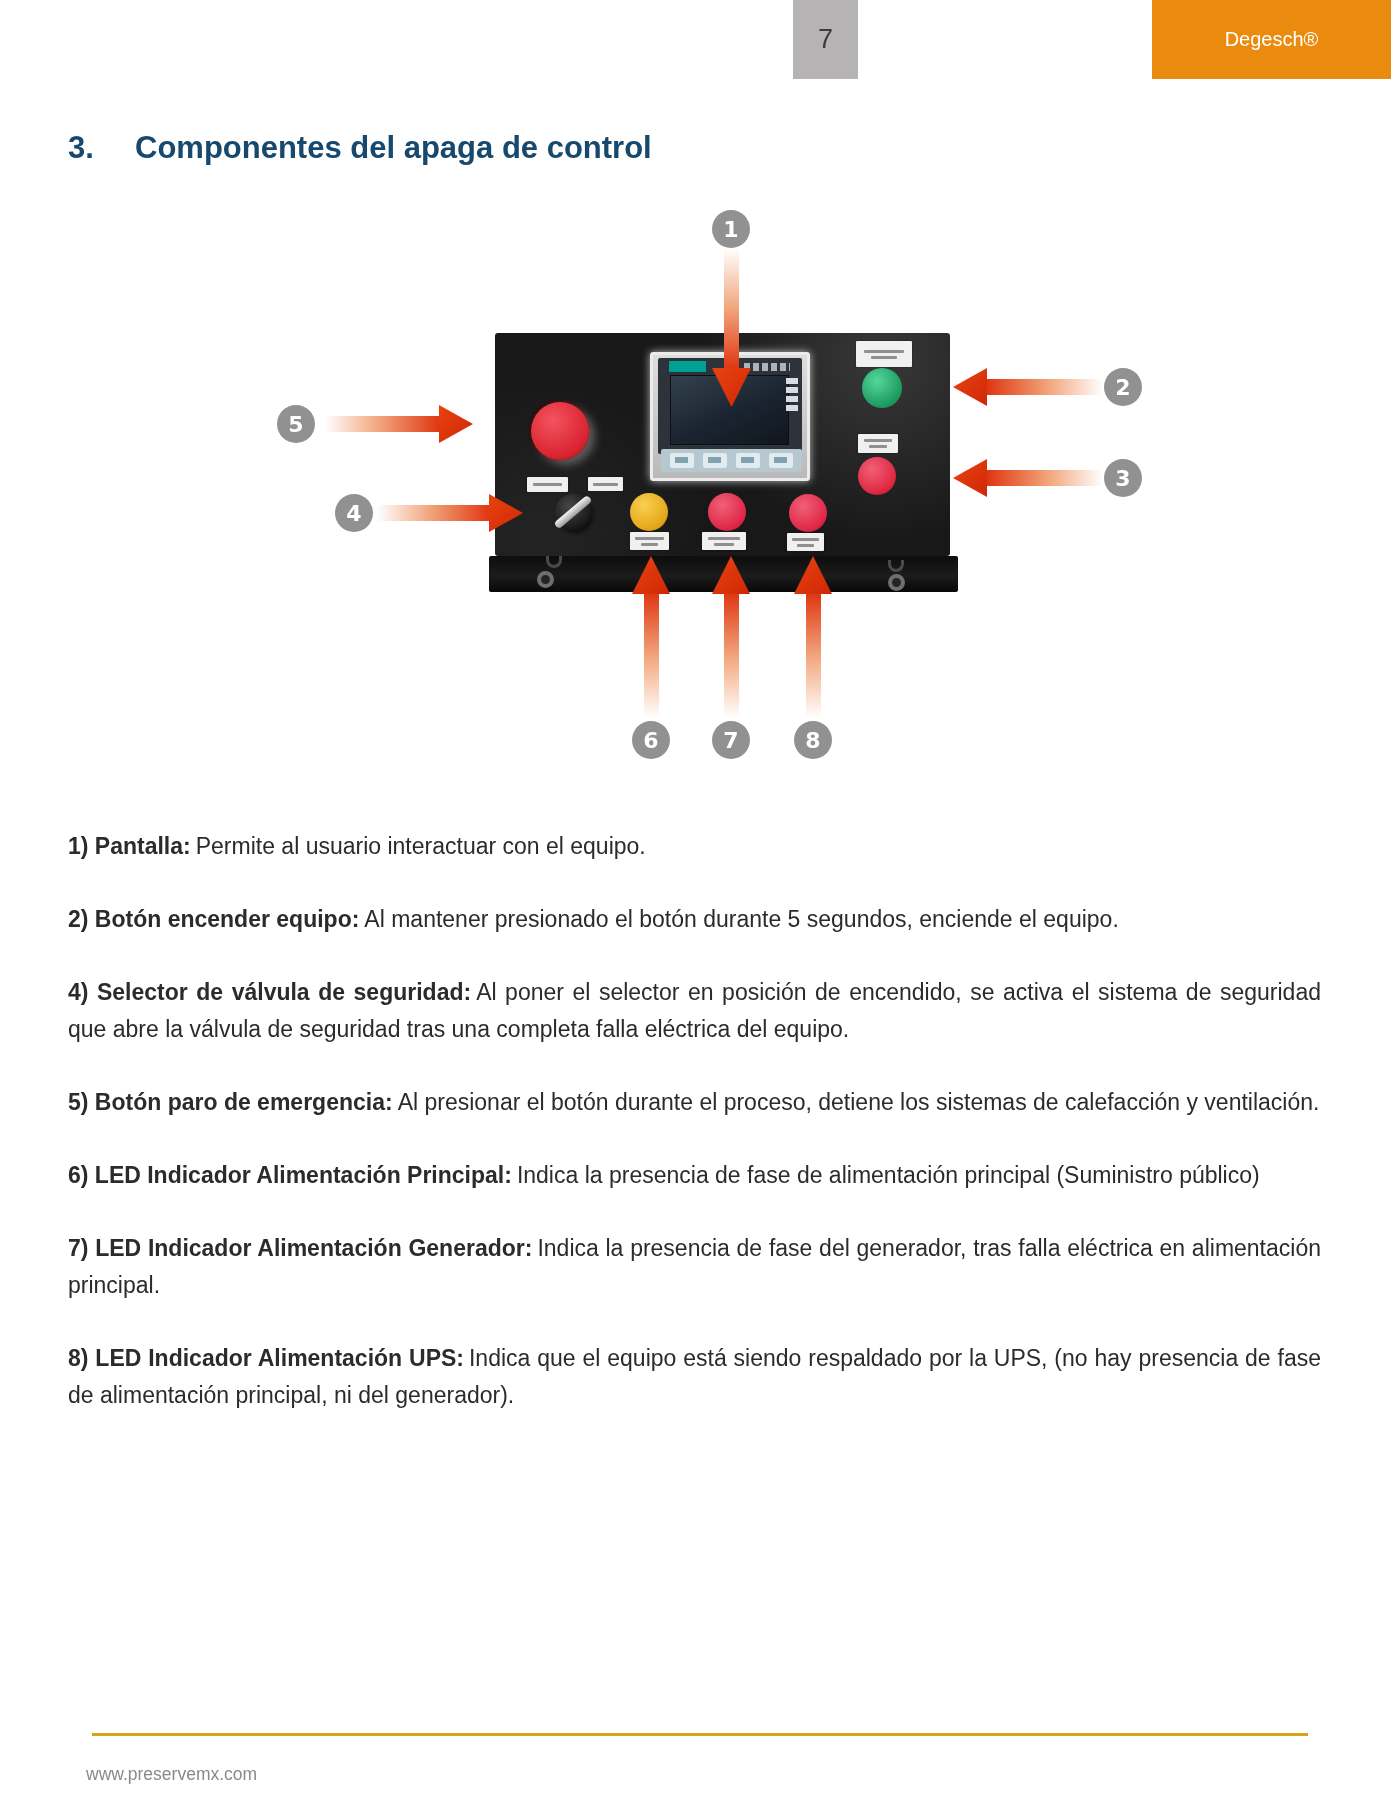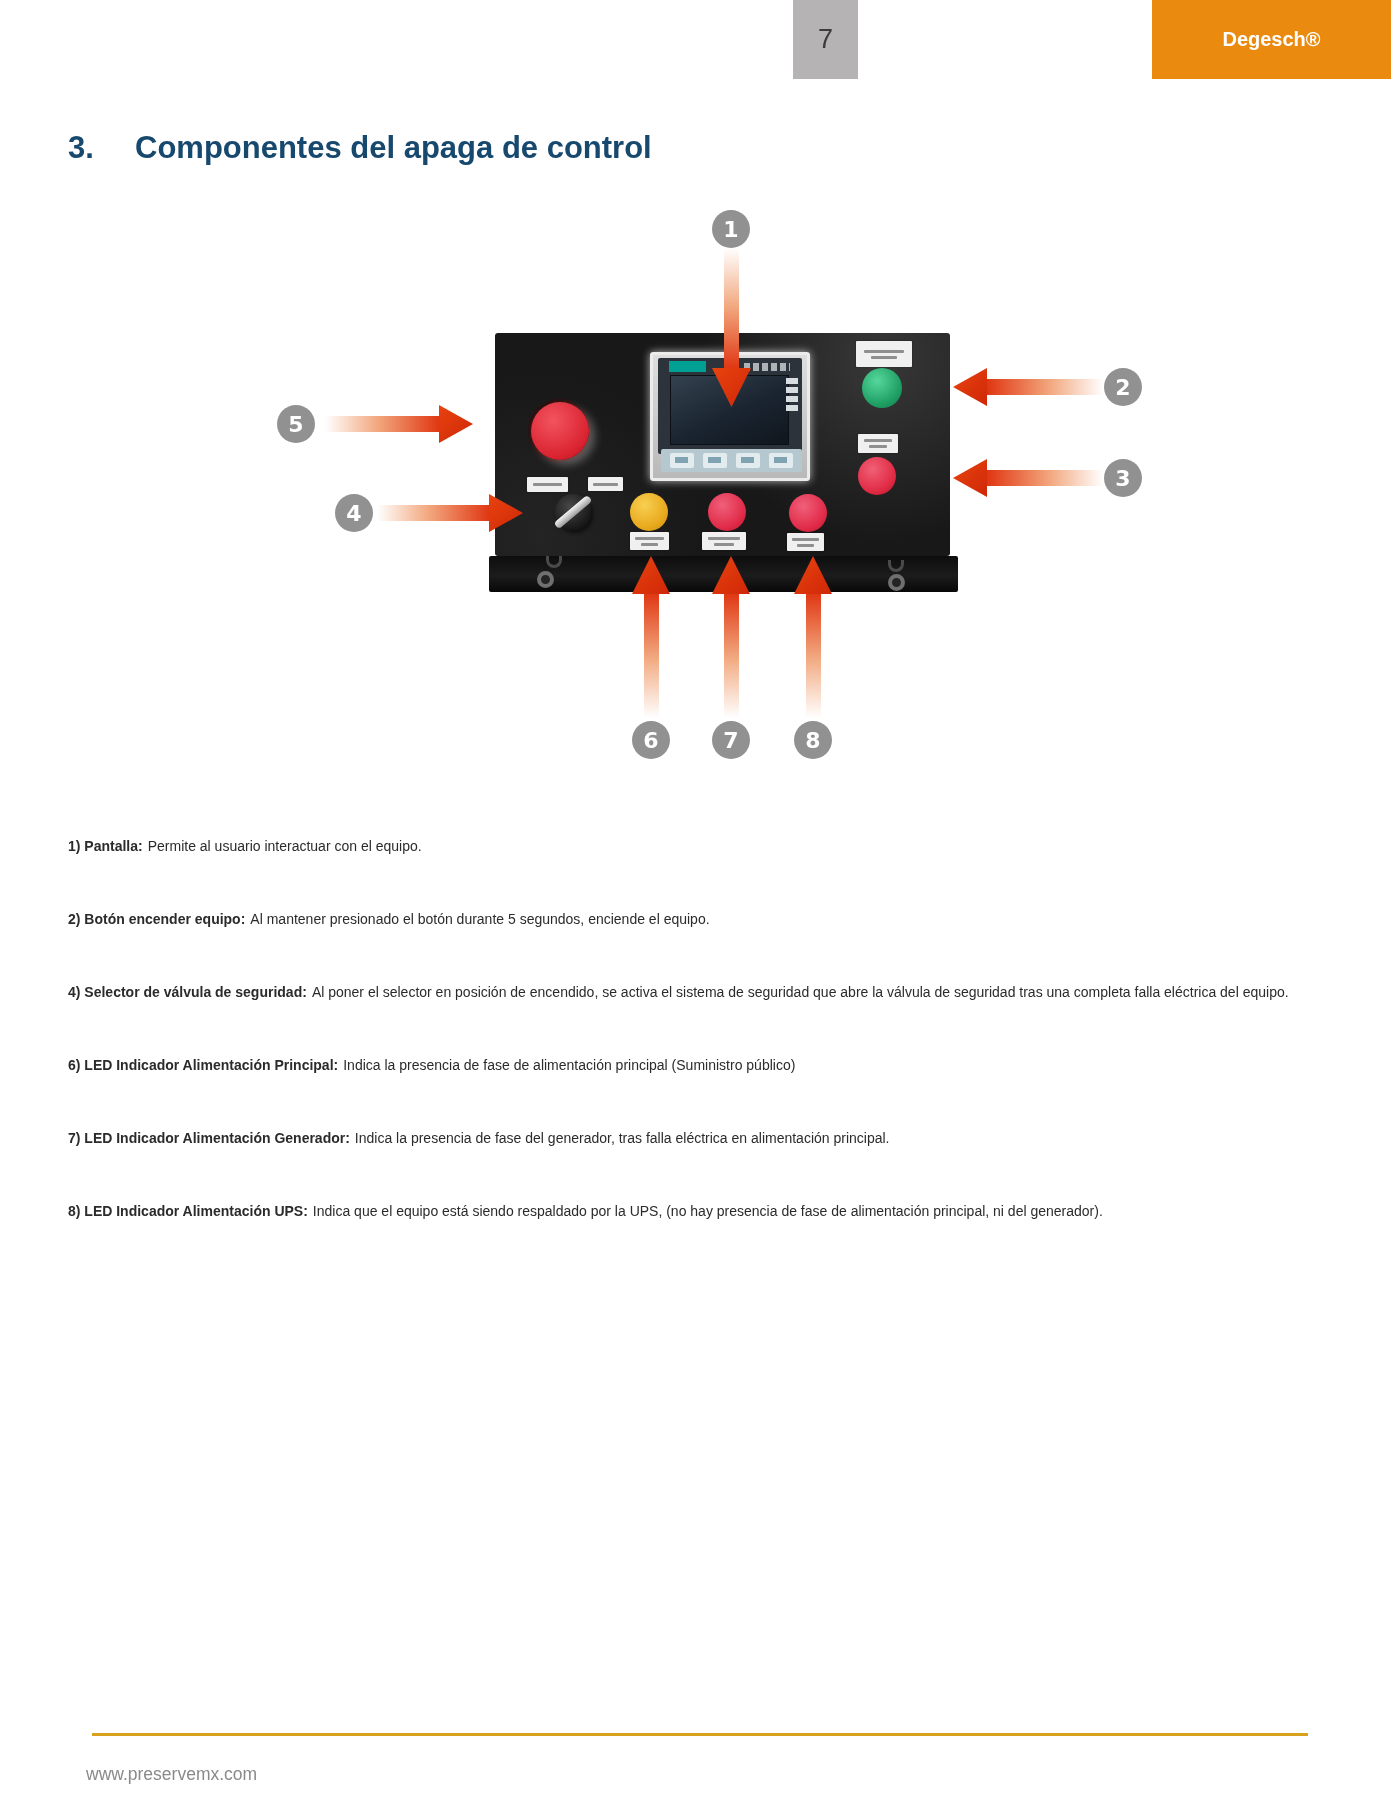--- a/index.html
+++ b/index.html
@@ -9,21 +9,21 @@
     font-family:"Liberation Sans", sans-serif; overflow:hidden;
   }
   
   .pagenum-box { position:absolute; left:793px; top:0; width:65px; height:79px;
     background:#b5b3b4; color:#3c3c3c; font-size:27px;
     display:flex; align-items:center; justify-content:center; }
   .manual-box { position:absolute; left:871px; top:0; width:277px; height:79px;
     background:#f2ac34; color:#ffffff; font-weight:bold; font-size:20px;
     display:flex; flex-direction:column; align-items:center; justify-content:center; line-height:25px; }
   .brand-box { position:absolute; left:1152px; top:0; width:239px; height:79px;
-    background:#ea8b0f; color:#ffffff; font-weight:bold; font-size:20px;
+    background:#ea8b0f; color:#ffffff; font-weight:normal; font-size:20px;
     display:flex; align-items:center; justify-content:center; }
   
   .heading { position:absolute; left:68px; top:130px; color:#17486e; font-weight:bold;
     font-size:31px; display:flex; }
   .heading .hnum { width:67px; }
   
   .diagram { position:absolute; left:0; top:0; width:1391px; height:800px; }
   .panel { position:absolute; left:495px; top:333px; width:455px; height:223px;
     background: radial-gradient(circle at 85% 12%, rgba(140,140,140,0.28), rgba(0,0,0,0) 42%),
                 radial-gradient(circle at 10% 90%, rgba(90,90,90,0.18), rgba(0,0,0,0) 35%),
@@ -88,21 +88,21 @@
   .shaft-l { height:16px; background:linear-gradient(to left,  rgba(255,255,255,0), #f2a87f 45%, #df3410 100%); }
   .shaft-d { width:15px;  background:linear-gradient(to bottom, rgba(255,255,255,0), #f2a87f 48%, #df3410 100%); }
   .shaft-u { width:15px;  background:linear-gradient(to top,    rgba(255,255,255,0), #f2a87f 48%, #df3410 100%); }
   .head { position:absolute; background:linear-gradient(135deg, #e8430f, #cf2708); }
   .head-r { width:34px; height:38px; clip-path:polygon(0 0, 100% 50%, 0 100%); }
   .head-l { width:34px; height:38px; clip-path:polygon(100% 0, 0 50%, 100% 100%); }
   .head-d { width:39px; height:39px; clip-path:polygon(0 0, 100% 0, 50% 100%); }
   .head-u { width:38px; height:38px; clip-path:polygon(50% 0, 100% 100%, 0 100%); }
   
   .items { position:absolute; left:68px; top:828px; width:1253px; color:#2b2b2b;
-    font-size:14px; line-height:37px; }
+    font-size:23px; line-height:37px; }
   .items p { margin:0 0 36px 0; text-align:justify; }
   .items .lbl { font-weight:bold; margin-right:5px; }
   
   .footer-line { position:absolute; left:92px; top:1733px; width:1216px; height:3px; background:#d9a21d; }
   .footer-url { position:absolute; left:86px; top:1764px; font-size:17.5px; color:#8a8a8a; }
 </style>
 </head>
 <body>
 
 <div class="page">
@@ -230,20 +230,21 @@
       </div>
     <div class="callout" style="left:794px; top:721px;">
         <span>8</span>
       </div>
   </div>
 
   <div class="items">
     <p><span class="lbl">1) Pantalla:</span><span>Permite al usuario interactuar con el equipo.</span></p>
     <p><span class="lbl">2) Botón encender equipo:</span><span>Al mantener presionado el botón durante 5 segundos, enciende el equipo.</span></p>
     <p><span class="lbl">4) Selector de válvula de seguridad:</span><span>Al poner el selector en posición de encendido, se activa el sistema de seguridad que abre la válvula de seguridad tras una completa falla eléctrica del equipo.</span></p>
+    <p><span class="lbl">5) Botón paro de emergencia:</span><span>Al presionar el botón durante el proceso, detiene los sistemas de calefacción y ventilación.</span></p>
     <p><span class="lbl">6) LED Indicador Alimentación Principal:</span><span>Indica la presencia de fase de alimentación principal (Suministro público)</span></p>
     <p><span class="lbl">7) LED Indicador Alimentación Generador:</span><span>Indica la presencia de fase del generador, tras falla eléctrica en alimentación principal.</span></p>
     <p><span class="lbl">8) LED Indicador Alimentación UPS:</span><span>Indica que el equipo está siendo respaldado por la UPS, (no hay presencia de fase de alimentación principal, ni del generador).</span></p>
   </div>
 
   <div class="footer-line"></div>
   <div class="footer-url">www.preservemx.com</div>
 
 </div>
 

